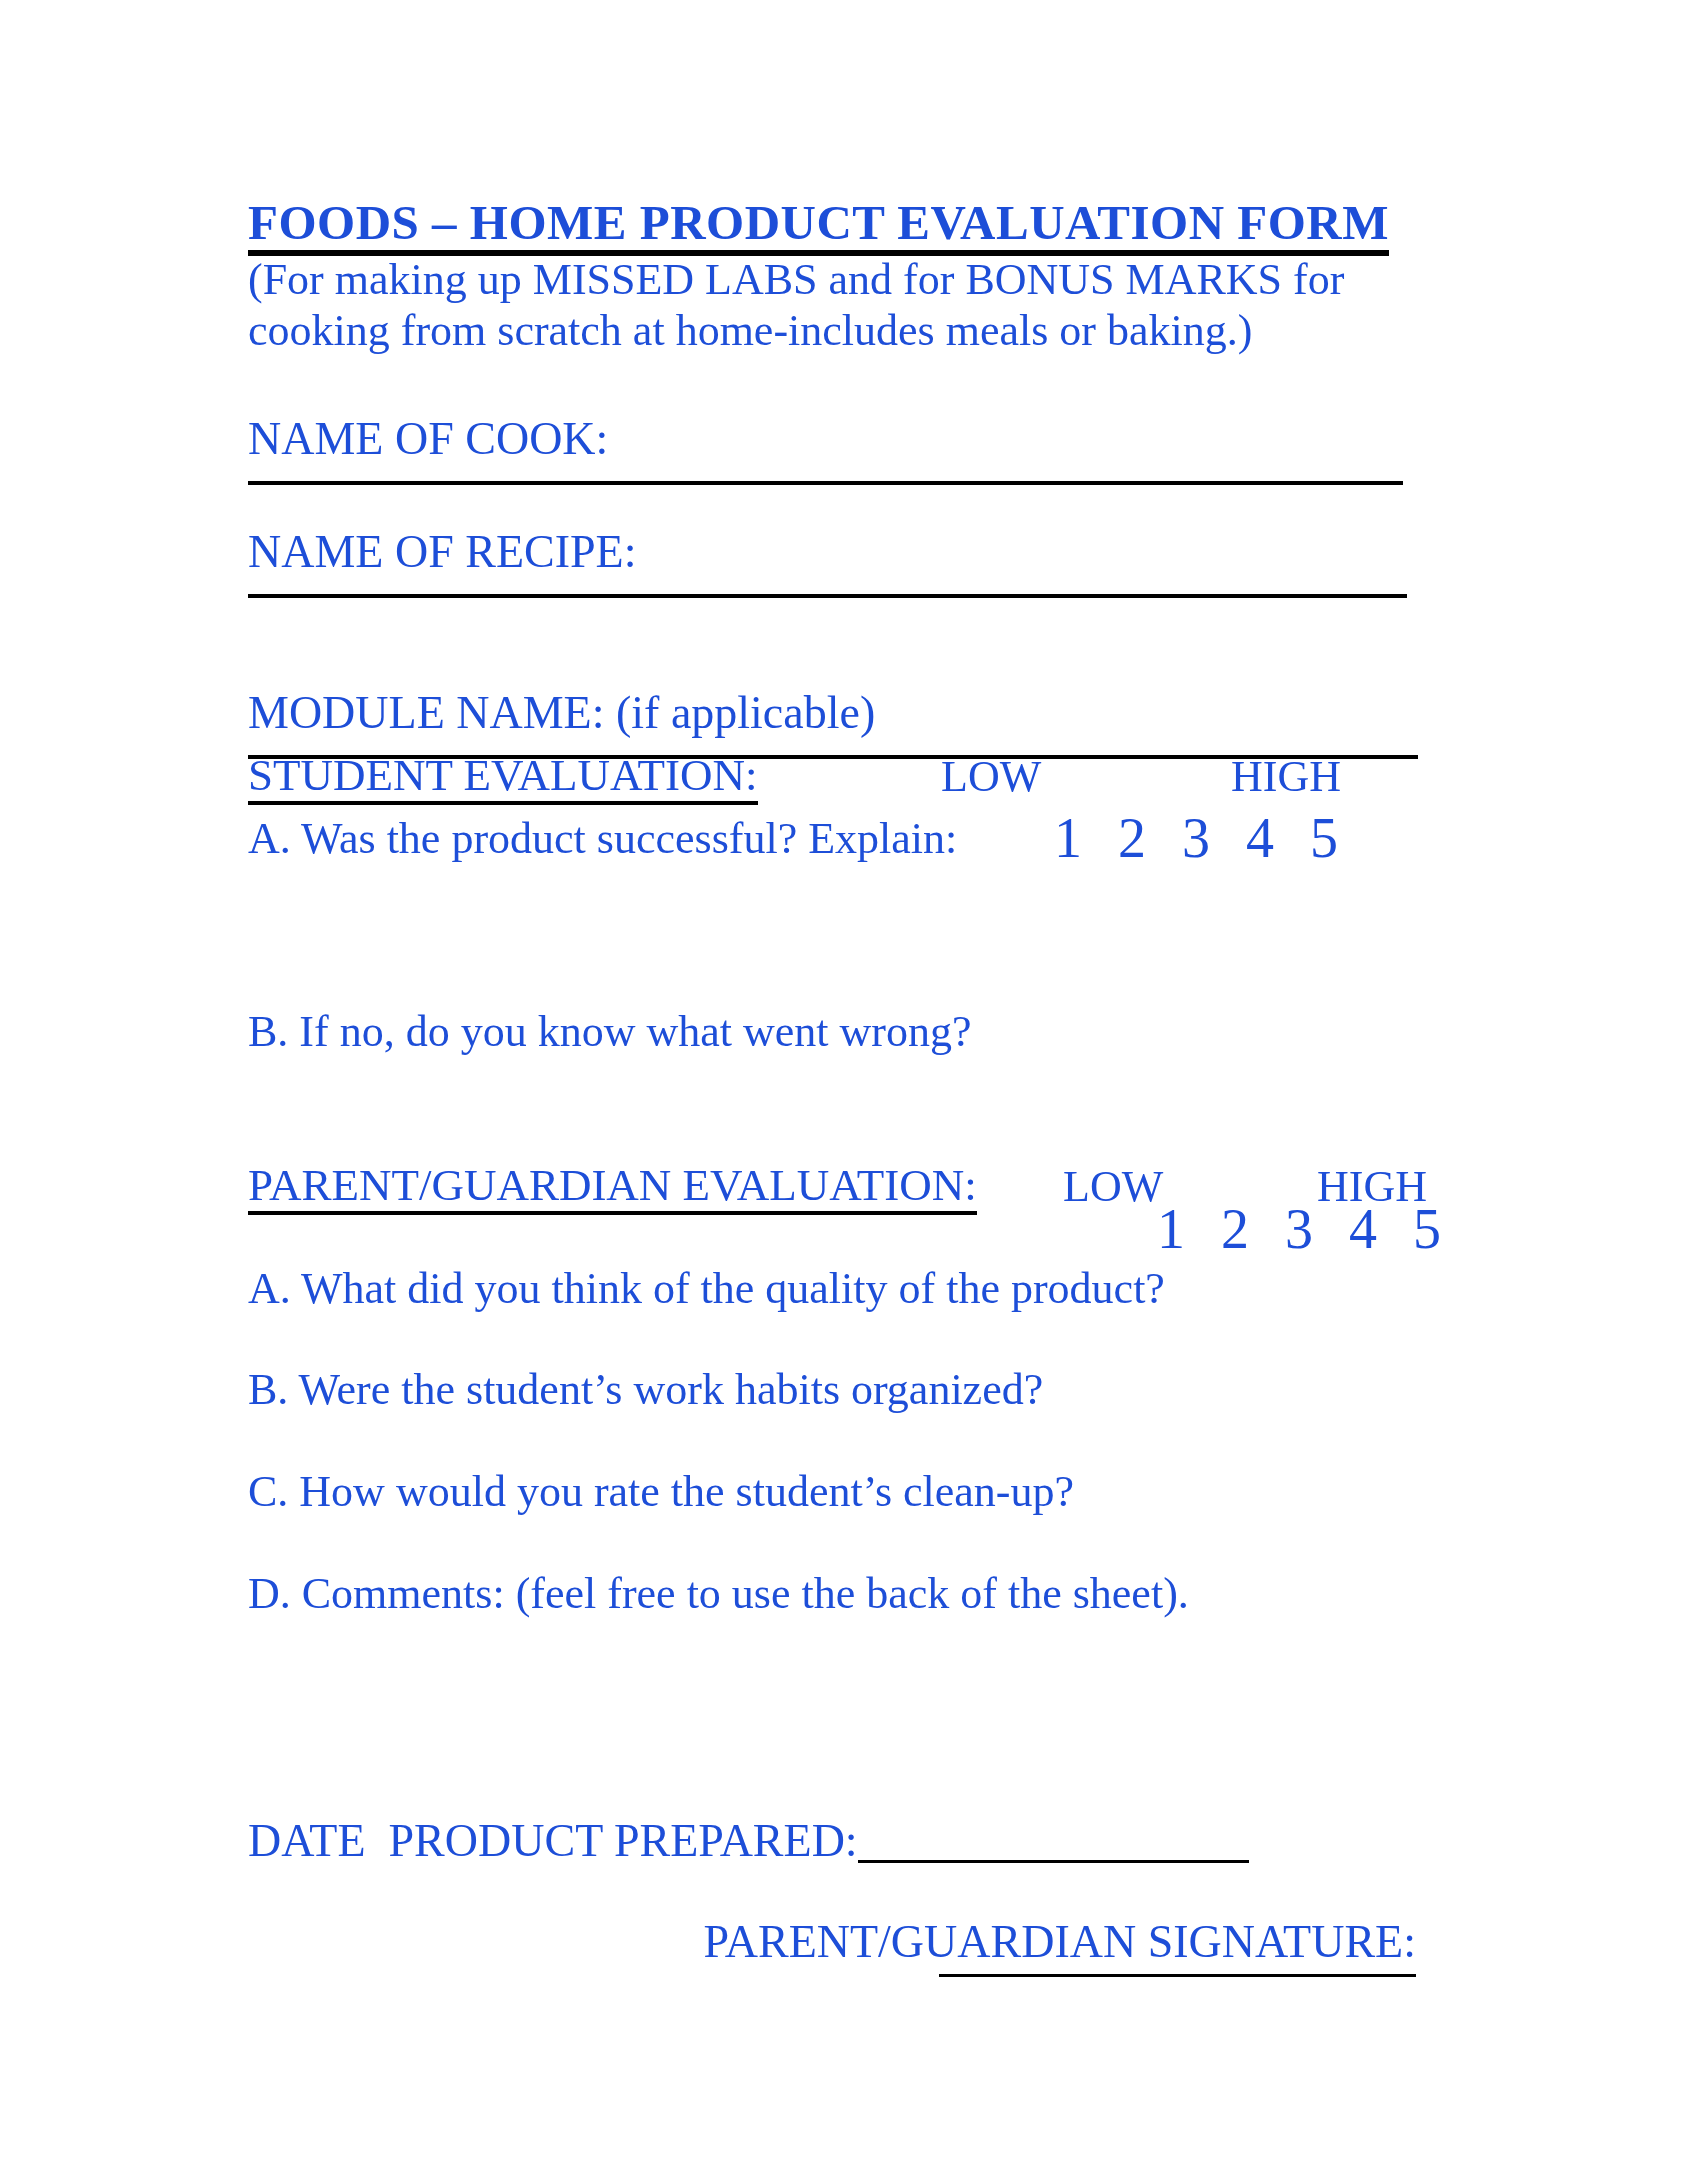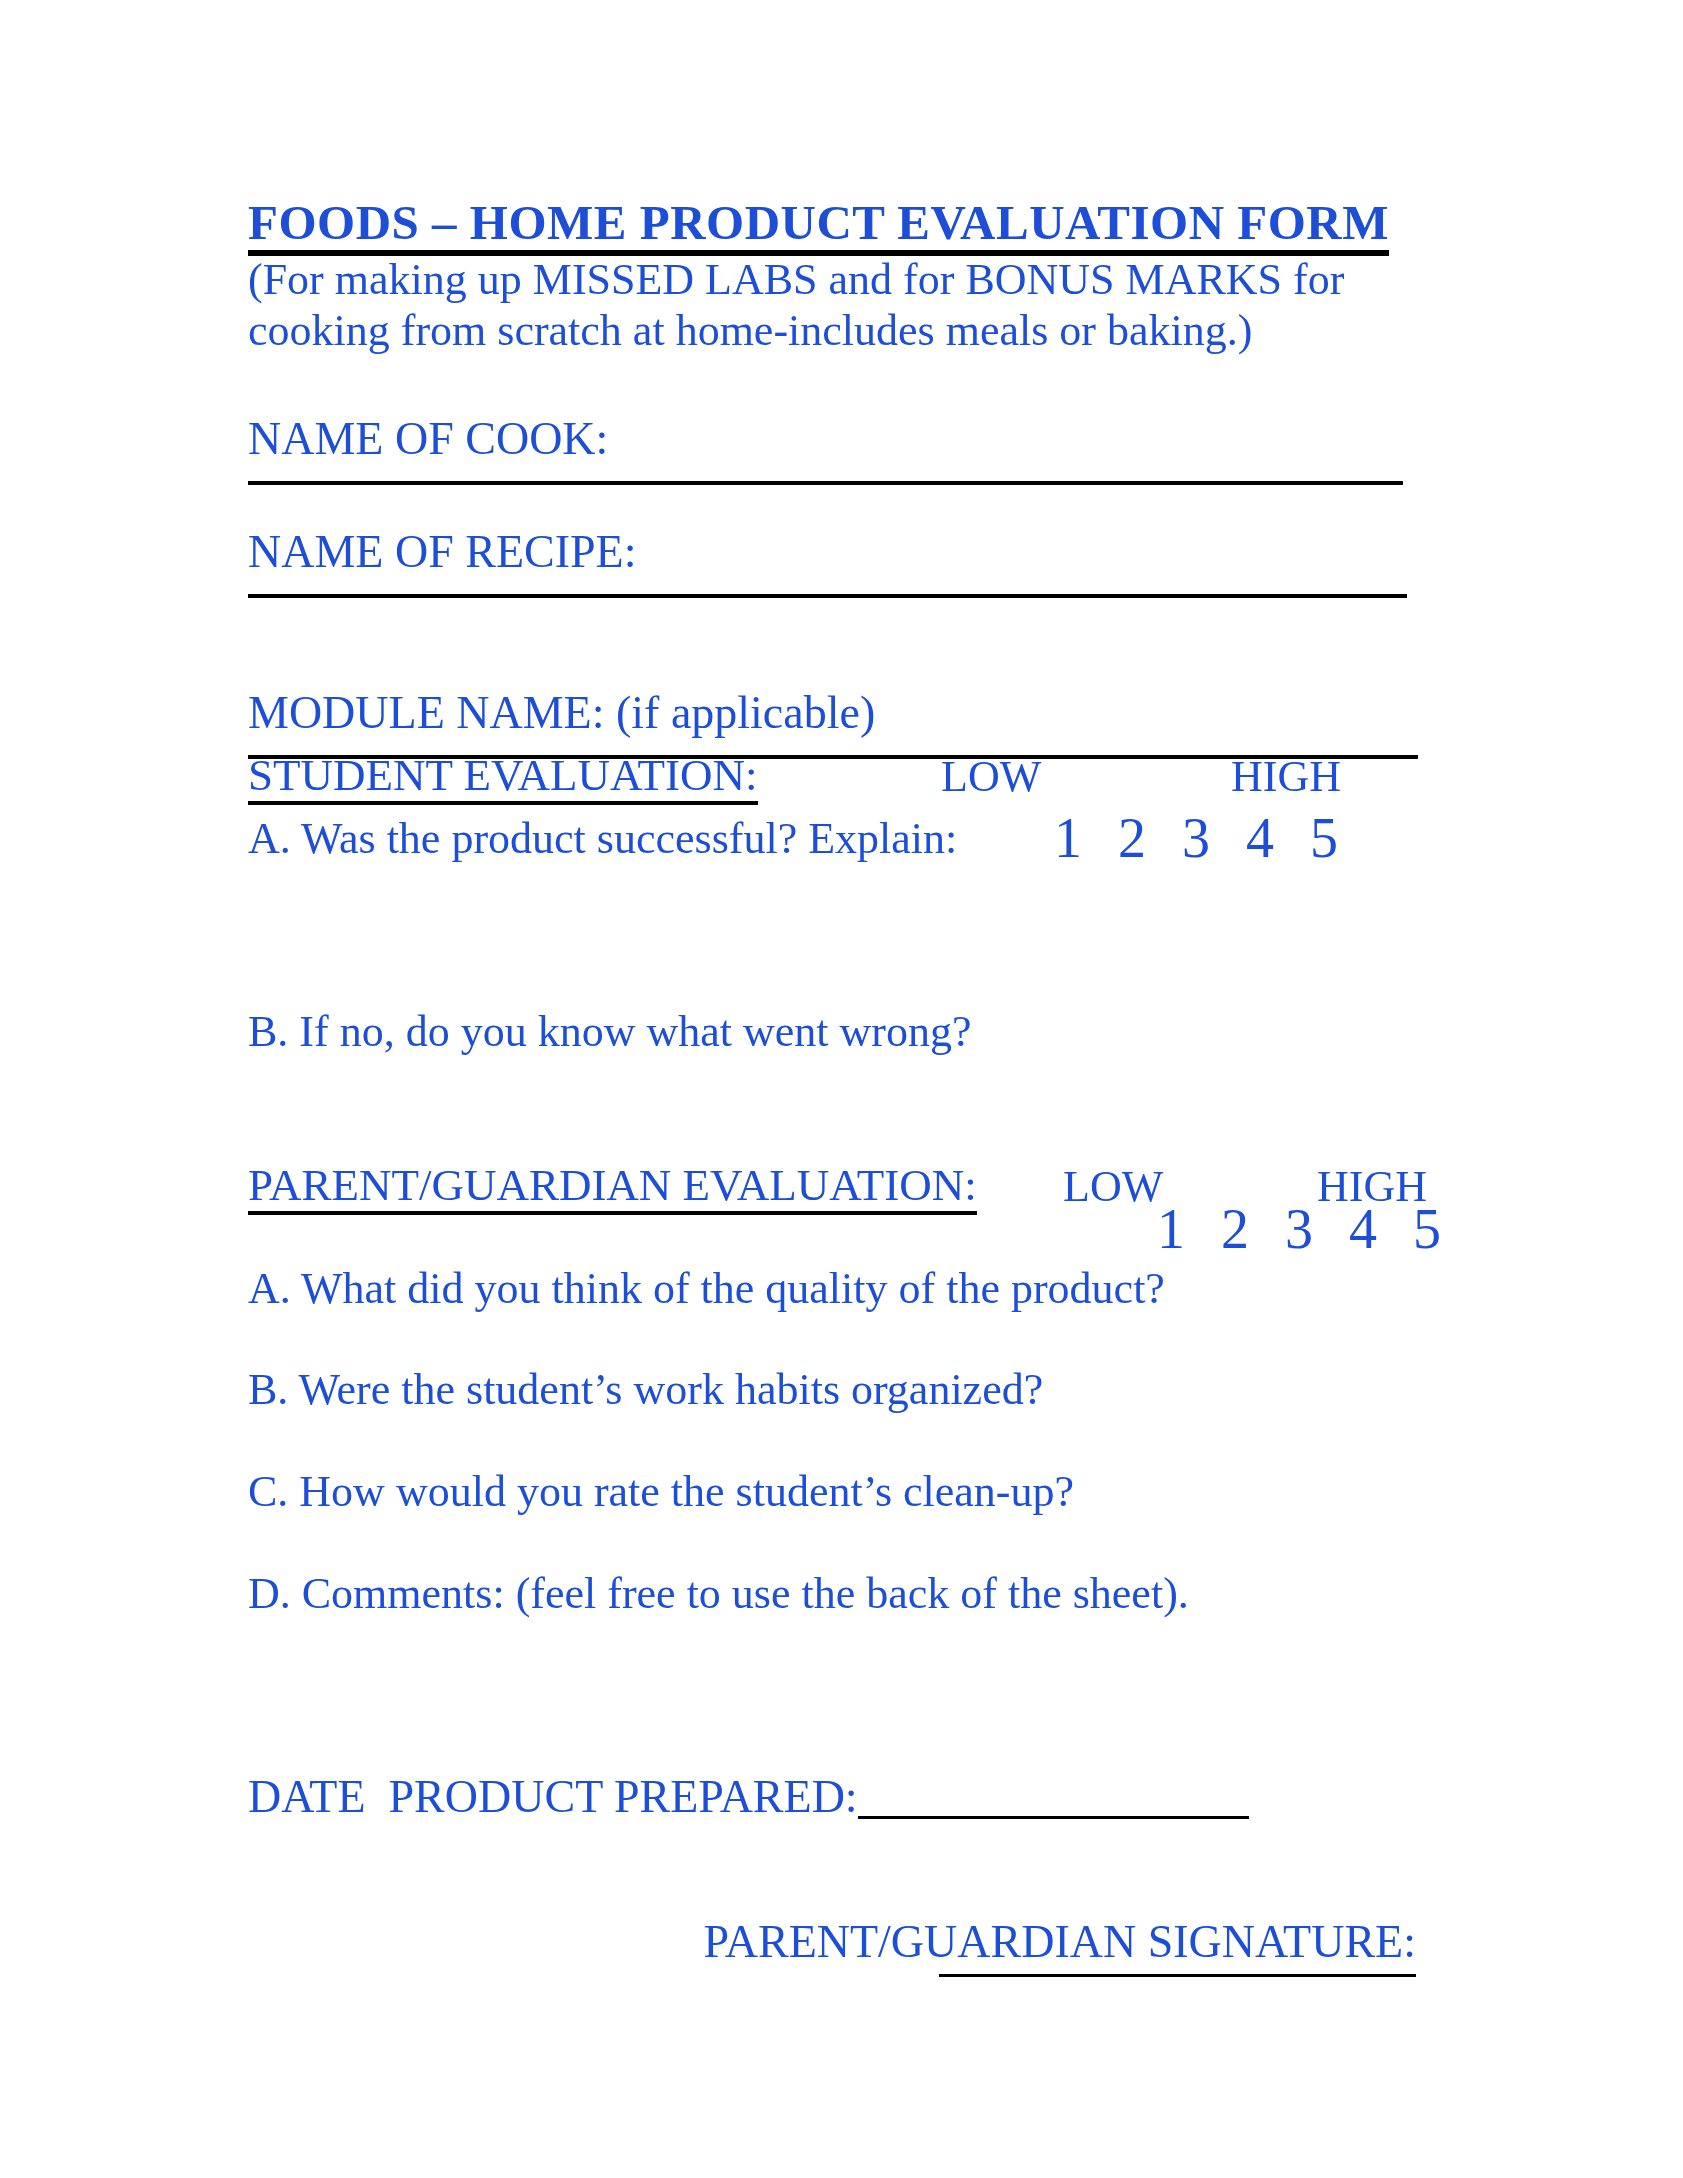--- a/index.html
+++ b/index.html
@@ -150,21 +150,21 @@
     <span>3</span>
     <span>4</span>
     <span>5</span>
   </div>
 
   <div class="row question" style="top:1367px;">B. Were the student’s work habits organized?</div>
   <div class="row question" style="top:1266px;">A. What did you think of the quality of the product?</div>
   <div class="row question" style="top:1469px;">C. How would you rate the student’s clean-up?</div>
   <div class="row question" style="top:1571px;">D. Comments: (feel free to use the back of the sheet).</div>
 
-  <div class="row flexrow" style="top:1775px;align-items:flex-end;">
+  <div class="row flexrow" style="top:1819px;align-items:flex-end;">
     <span class="footlabel">DATE  PRODUCT PREPARED:</span>
     <span class="footfill datefill"></span>
   </div>
 
   <div class="row flexrow" style="top:1920px;flex-direction:column;">
     <span class="footlabel">PARENT/GUARDIAN SIGNATURE:</span>
     <span class="footfill sigfill"></span>
   </div>
 
 </div>

